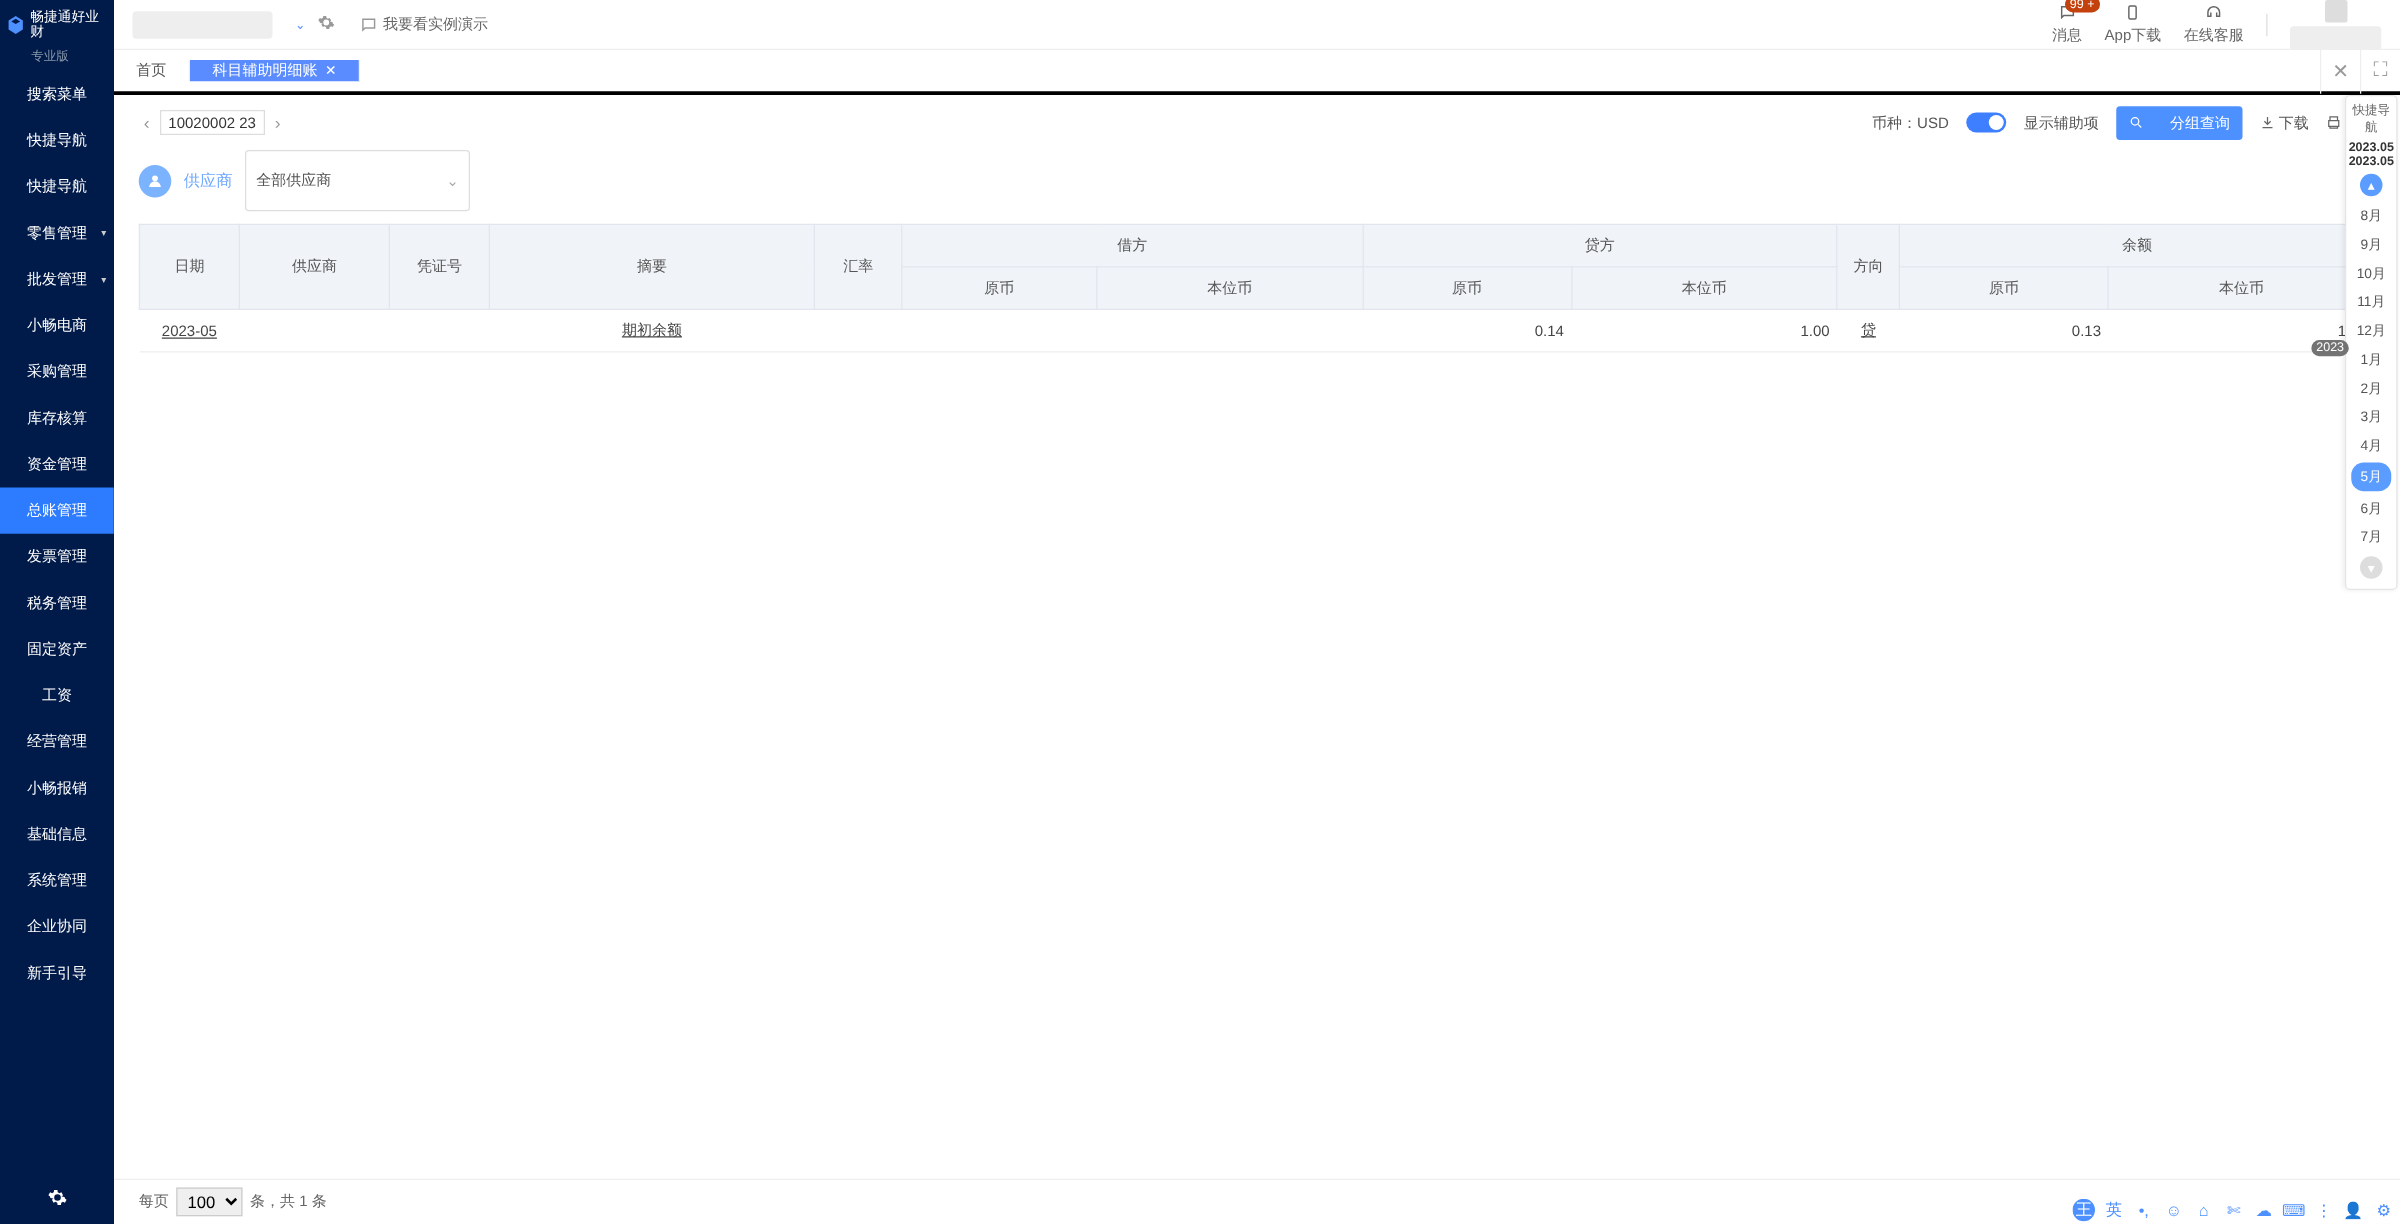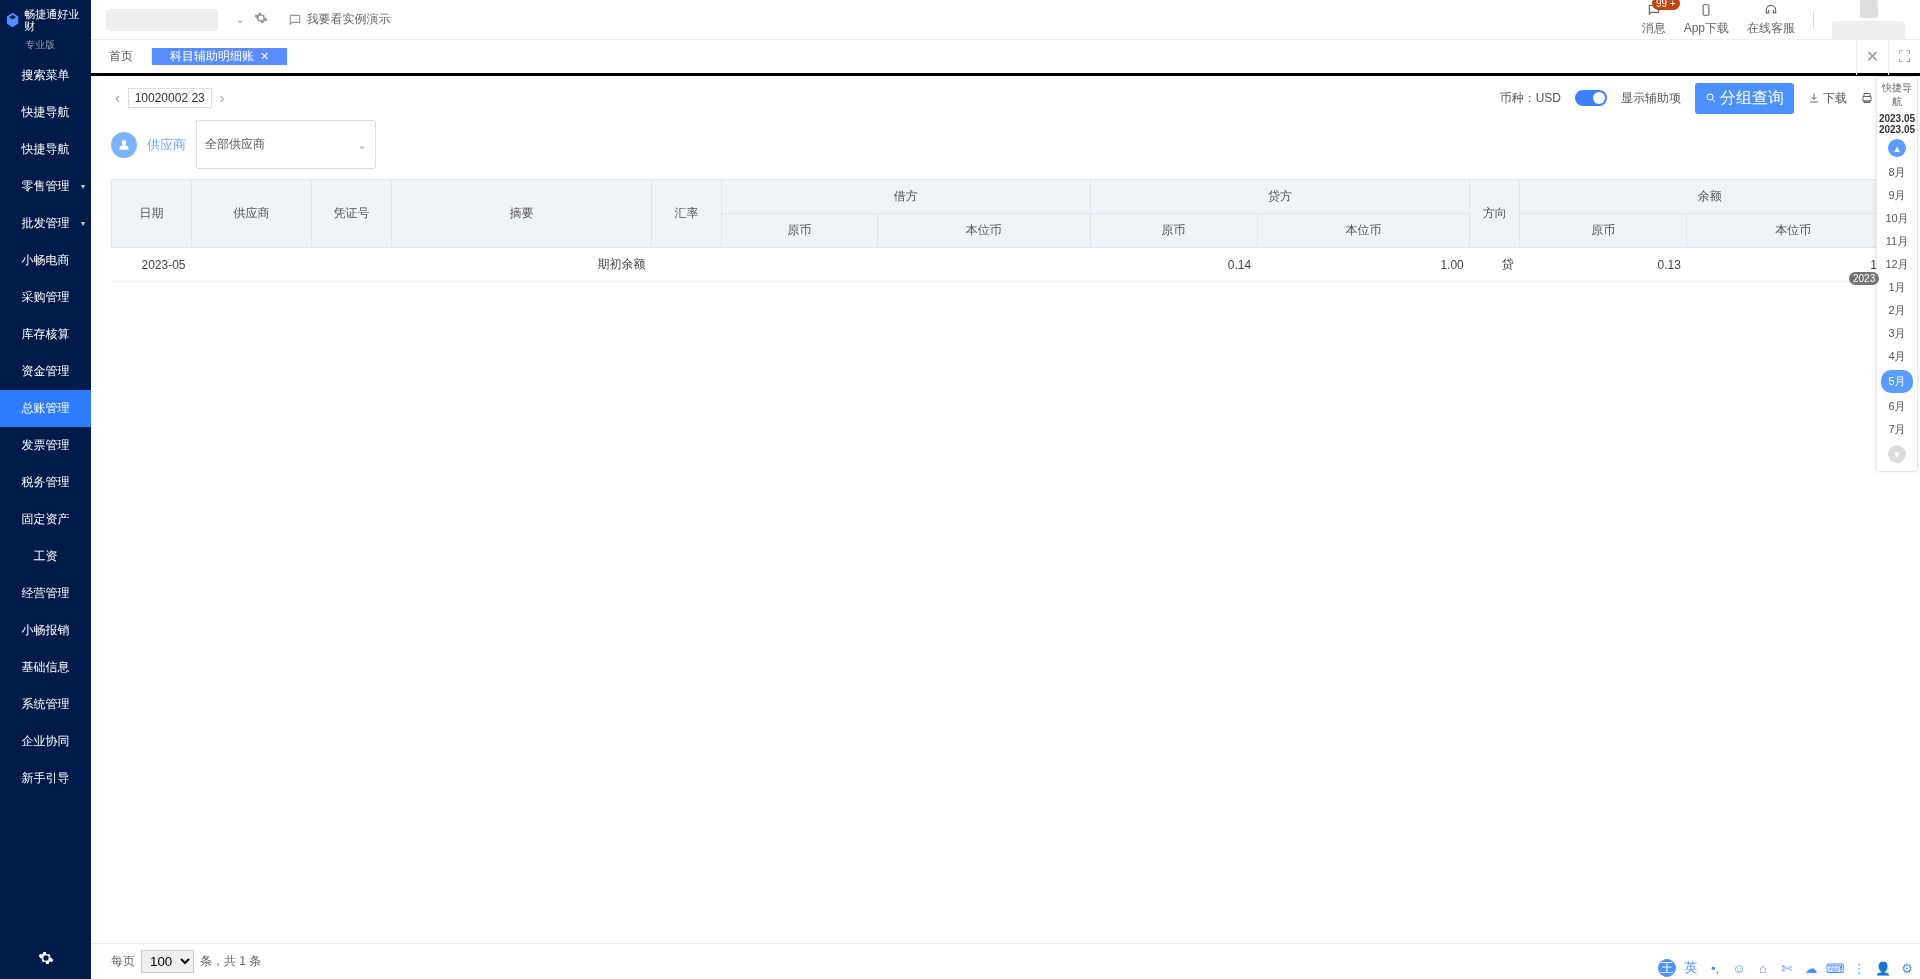--- a/index.html
+++ b/index.html
@@ -40,36 +40,36 @@
 .tab-action-btn { width: 32px; height: 36px; display: flex; align-items: center; justify-content: center; color: #999; cursor: pointer; border-left: 1px solid #eee; }
 
 
 .main { position: absolute; left: 91px; top: 76px; right: 0; bottom: 0; background: #fff; }
 .toolbar { height: 44px; display: flex; align-items: center; padding: 0 20px; }
 .nav-arrow { color: #999; font-size: 14px; cursor: pointer; padding: 0 4px; }
 .account-code { border: 1px solid #ddd; padding: 2px 6px; font-size: 12px; color: #333; margin: 0 4px; }
 .toolbar-right { margin-left: auto; display: flex; align-items: center; gap: 14px; font-size: 12px; color: #555; }
 .toggle { width: 32px; height: 16px; background: #3d7fff; border-radius: 10px; position: relative; cursor: pointer; }
 .toggle::after { content: ""; position: absolute; right: 2px; top: 2px; width: 12px; height: 12px; background: #fff; border-radius: 50%; }
-.btn-primary { background: #4d90ff; color: #fff; padding: 5px 10px; border-radius: 3px; cursor: pointer; display: flex; align-items: center; gap: 3px; font-size: 16px; }
+.btn-primary { background: #4d90ff; color: #fff; padding: 5px 10px; border-radius: 3px; cursor: pointer; display: flex; align-items: center; gap: 21px; font-size: 12px; }
 .btn-text { color: #555; cursor: pointer; display: flex; align-items: center; gap: 3px; }
 
 
 .filter-row { padding: 0 20px 10px; display: flex; align-items: center; gap: 10px; }
 .supplier-badge { width: 26px; height: 26px; border-radius: 50%; background: #7bb3ff; color: #fff; display: flex; align-items: center; justify-content: center; font-size: 12px; }
 .supplier-label { font-size: 13px; color: #6ea8ff; }
 .select-box { border: 1px solid #ddd; border-radius: 3px; padding: 15px 8px; font-size: 12px; color: #555; width: 180px; display: flex; align-items: center; justify-content: space-between; cursor: pointer; }
 
 
 .table-wrap { margin: 0 20px; }
 table { width: 100%; border-collapse: collapse; font-size: 12px; }
 th { background: #f0f3f8; border: 1px solid #e0e5ee; padding: 8px 4px; color: #555; font-weight: normal; text-align: center; }
 td { border-bottom: 1px solid #eee; padding: 8px 6px; color: #444; }
 .td-right { text-align: right; }
-.td-left { text-align: right; }
+.td-left { text-align: center; text-decoration: underline; }
 
 
 .period-panel { position: absolute; right: 2px; top: 76px; width: 42px; background: #fff; border: 1px solid #e5e5e5; border-radius: 4px; box-shadow: -1px 0 4px rgba(0,0,0,0.08); font-size: 11px; text-align: center; z-index: 60; padding-bottom: 4px; }
 .period-header { padding: 4px 2px; color: #666; font-size: 10px; }
 .period-date { font-weight: bold; color: #333; font-size: 10px; }
 .scroll-up, .scroll-down { width: 18px; height: 18px; border-radius: 50%; background: #5a9cff; color: #fff; margin: 4px auto; display: flex; align-items: center; justify-content: center; cursor: pointer; }
 .scroll-down { background: #ddd; }
 .month-item { padding: 4px 2px; color: #555; cursor: pointer; }
 .month-item.selected { background: #5a9cff; color: #fff; border-radius: 10px; margin: 2px 4px; }
 .year-tag { position: absolute; left: -28px; top: 195px; background: #737373; color: #fff; font-size: 10px; padding: 1px 4px; border-radius: 8px; }

